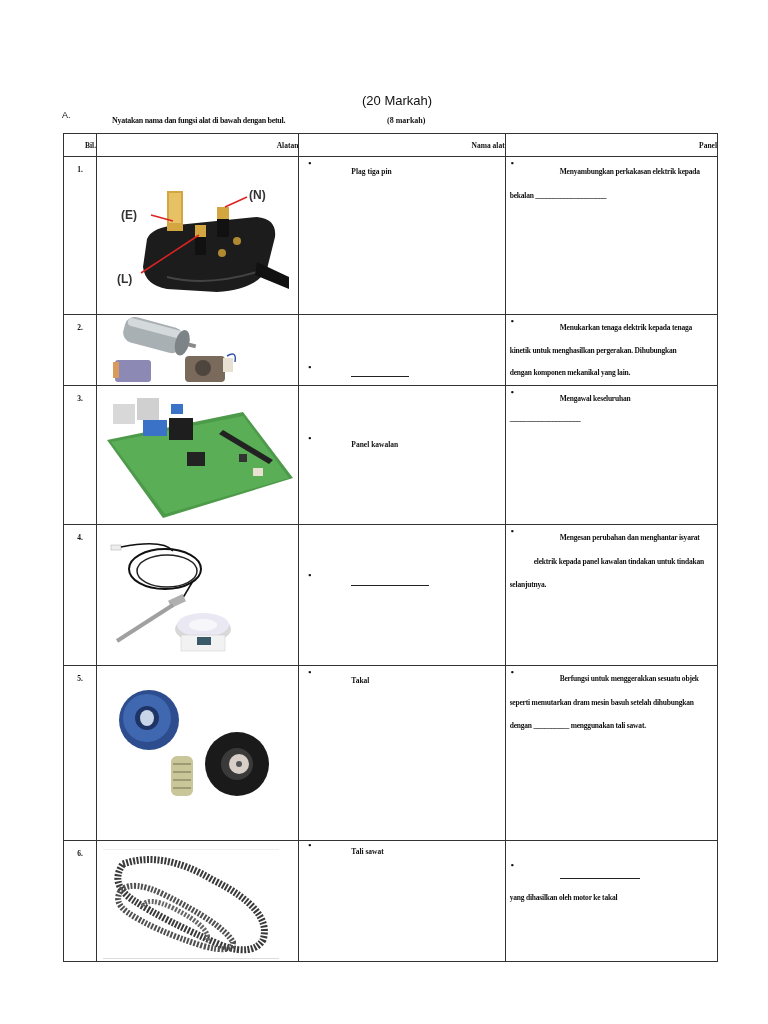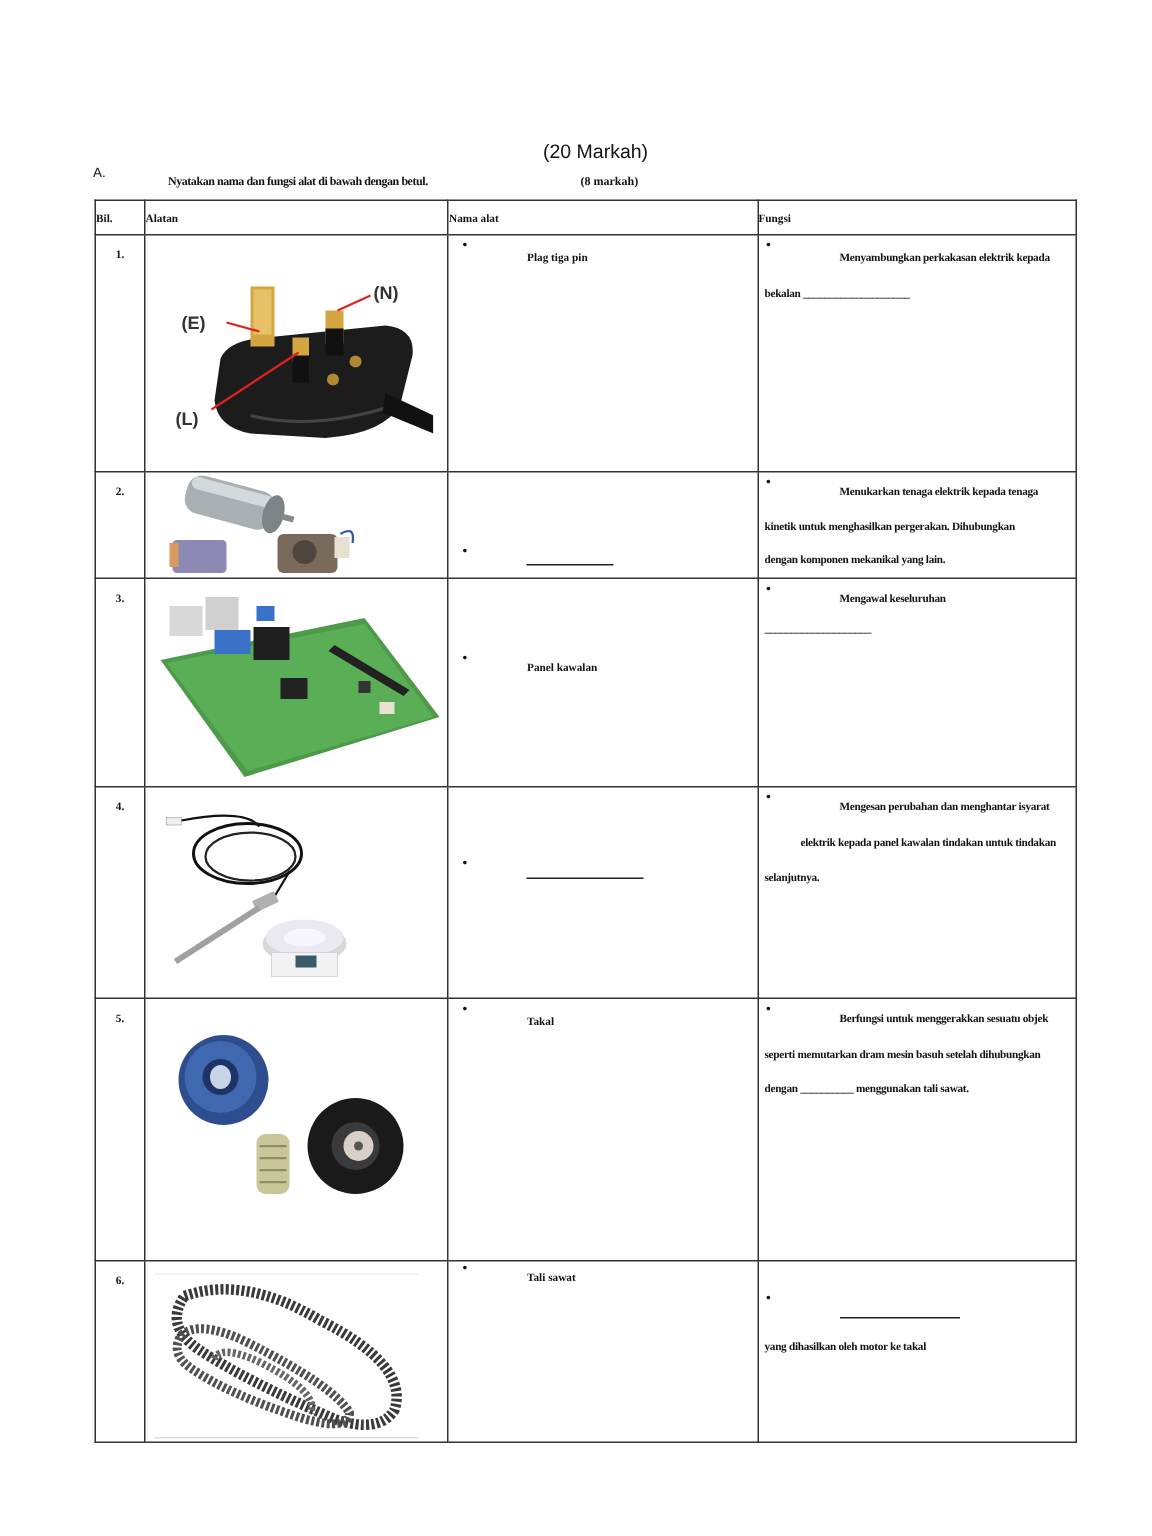--- a/index.html
+++ b/index.html
@@ -6,21 +6,21 @@
   body { width:768px; height:1024px; position:relative; overflow:hidden;
          font-family:"Liberation Serif","DejaVu Serif",serif; color:#111; }
   .abs { position:absolute; }
   .marks-total { left:362px; top:93px; font-family:"Liberation Sans",sans-serif; font-size:13px; }
   .section-label { left:62px; top:110px; font-family:"Liberation Sans",sans-serif; font-size:9px; }
   .instruction { left:112px; top:116px; font-size:8px; font-weight:bold; letter-spacing:-0.3px; }
   .marks-sub { left:387px; top:116px; font-size:8px; font-weight:bold; }
 
   table.main { position:absolute; left:63px; top:133px; width:655px; border-collapse:collapse; table-layout:fixed; }
   table.main td, table.main th { border:1.5px solid #333; vertical-align:top; padding:0; font-size:7.5px; font-weight:bold; }
-  table.main th { height:22px; vertical-align:middle; text-align:left; font-weight:bold; font-size:7.5px; }
+  table.main th { height:22px; vertical-align:middle; text-align:right; font-weight:bold; font-size:7.5px; }
   .col-bil { width:33px; }
   .col-alatan { width:202px; }
   .col-nama { width:206px; }
   .col-fungsi { width:212px; }
   .bil-num { display:block; text-align:center; margin-top:8px; font-size:7.5px; }
   .cell { position:relative; height:100%; }
   .bullet { position:absolute; left:9px; font-size:9px; line-height:9px; }
   .name-text { position:absolute; left:52px; }
   .blank-line { position:absolute; border-bottom:1px solid #222; height:0; }
   .fn-line { position:absolute; left:4px; right:4px; white-space:nowrap; letter-spacing:-0.2px; }
@@ -40,21 +40,21 @@
     <col class="col-bil">
       <col class="col-alatan">
       <col class="col-nama">
       <col class="col-fungsi">
   </colgroup>
   <tbody>
       <tr>
     <th>Bil.</th>
     <th>Alatan</th>
     <th>Nama alat</th>
-    <th>Fungsi</th>
+    <th>Panel</th>
   </tr>
 
   <tr style="height:157px;">
     <td>
           <span class="bil-num">1.</span>
         </td>
     <td>
       <div class="cell" style="height:157px;">
         <div class="img-box" style="left:10px;top:20px;width:182px;height:130px;">
           <svg width="182" height="130" viewBox="0 0 182 130">

